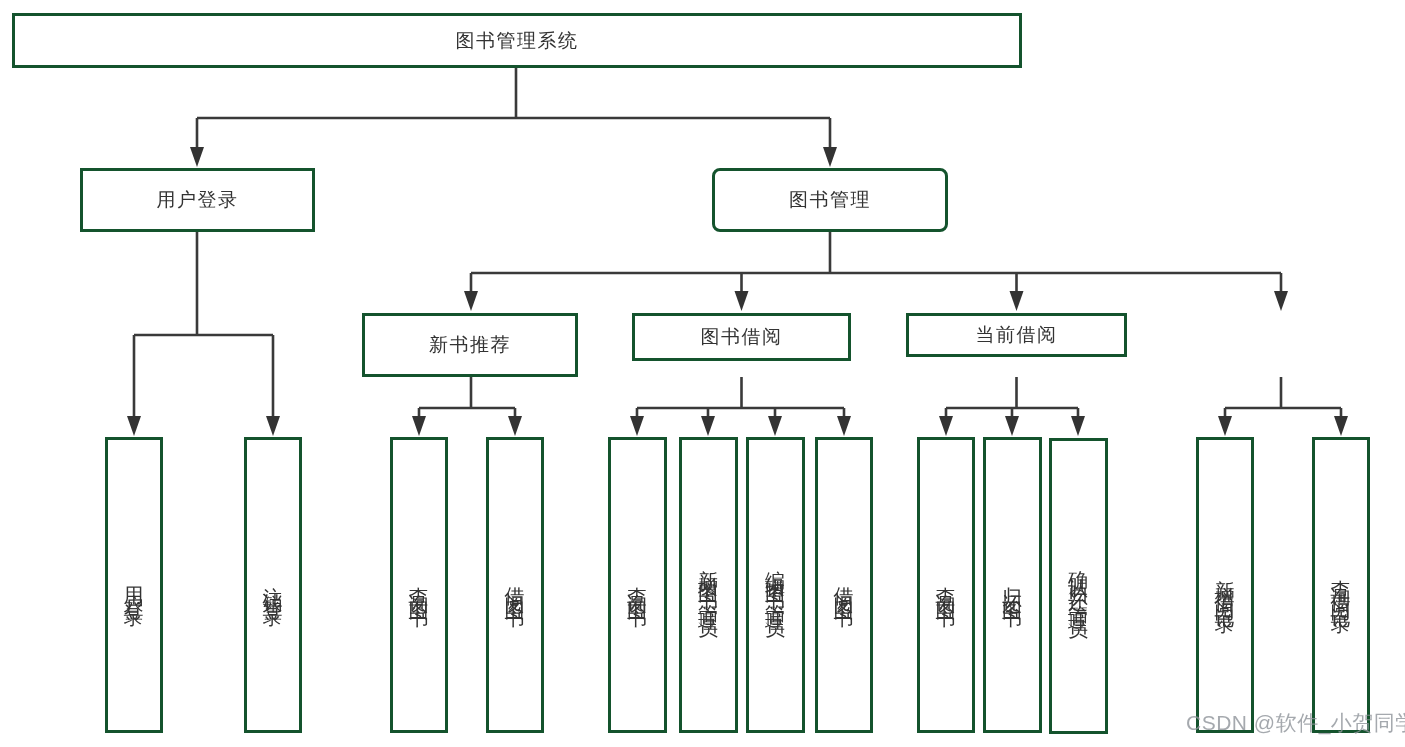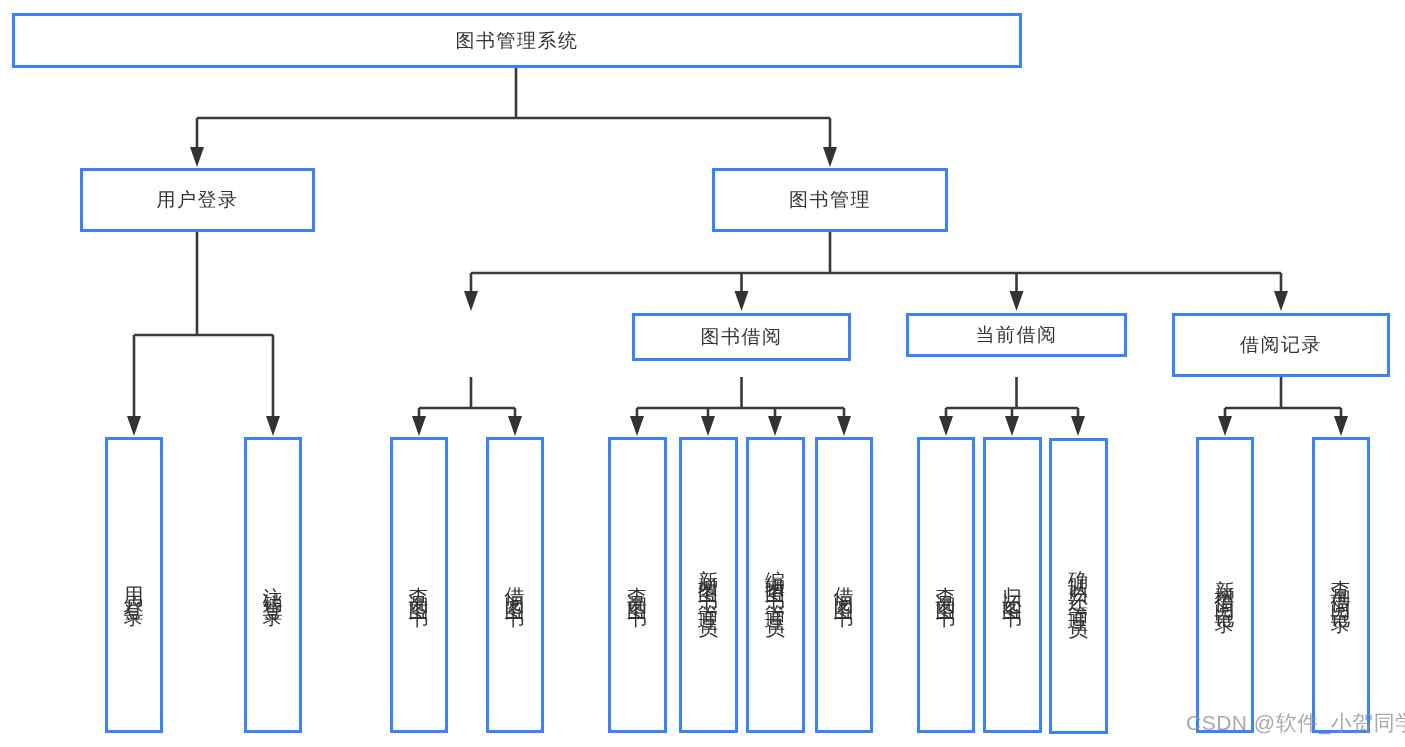--- a/index.html
+++ b/index.html
@@ -8,21 +8,21 @@
     width:1405px;height:747px;
     background:#ffffff;
     font-family:"Liberation Sans","DejaVu Sans",sans-serif;
     overflow:hidden;
   }
   #connectors{position:absolute;left:0;top:0;z-index:1;}
   .ln{fill:none;stroke:#3a3a3a;stroke-width:2.6;}
   .arrowheads polygon{fill:#333333;stroke:none;}
   .box{
     position:absolute;box-sizing:border-box;
-    border:3px solid #3b82f6;background:#ffffff;
+    border:3px solid #14532d;background:#ffffff;
     display:flex;align-items:center;justify-content:center;
     color:#333333;z-index:2;
   }
   .hbox{font-size:19px;letter-spacing:1.5px;}
   .root{font-size:19px;}
   .vbox{padding:6px 0;}
   .vtext{
     writing-mode:vertical-rl;
     font-size:20px;line-height:1;
     letter-spacing:7px;color:#333333;
@@ -79,32 +79,32 @@
     </g>
   </svg>
 
   <div class="box hbox root" style="left:12px;top:13px;width:1010px;height:55px;">
     <span>图书管理系统</span>
   </div>
 
   <div class="box hbox" style="left:80px;top:168px;width:235px;height:64px;">
     <span>用户登录</span>
   </div>
-  <div class="box hbox" style="left:712px;top:168px;width:236px;height:64px;">
+  <div class="box hbox" style="left:712px;top:168px;width:236px;height:64px;border-radius:8px;">
     <span>图书管理</span>
   </div>
 
+  <div class="box hbox" style="left:362px;top:313px;width:216px;height:64px;">
+    <span>新书推荐</span>
+  </div>
   <div class="box hbox" style="left:632px;top:313px;width:219px;height:48px;">
     <span>图书借阅</span>
   </div>
   <div class="box hbox" style="left:906px;top:313px;width:221px;height:44px;">
     <span>当前借阅</span>
-  </div>
-  <div class="box hbox" style="left:1172px;top:313px;width:218px;height:64px;">
-    <span>借阅记录</span>
   </div>
 
   <div class="box vbox" style="left:105px;top:437px;width:58px;height:296px;">
     <span class="vtext">用户登录</span>
   </div>
   <div class="box vbox" style="left:244px;top:437px;width:58px;height:296px;">
     <span class="vtext">注销登录</span>
   </div>
 
   <div class="box vbox" style="left:390px;top:437px;width:58px;height:296px;">

